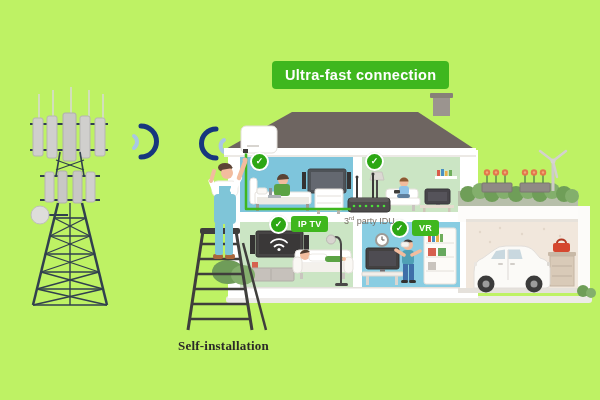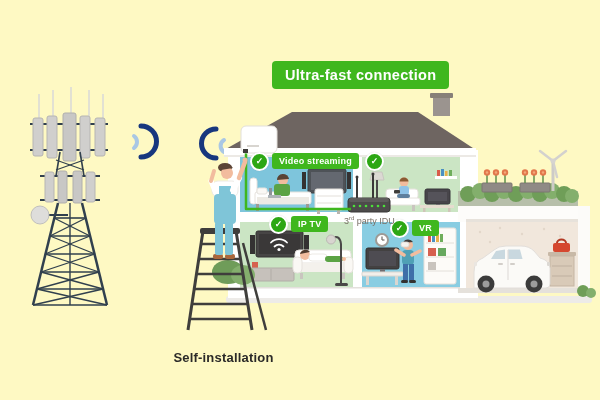--- a/index.html
+++ b/index.html
@@ -1,16 +1,16 @@
 <!DOCTYPE html>
 <html><head>
 <meta charset="utf-8">
 <style>
   html,body{margin:0;padding:0;background:#fff;}
-  .canvas{position:relative;width:600px;height:400px;background:#fef9c3;overflow:hidden;
+  .canvas{position:relative;width:600px;height:400px;background:#bef264;overflow:hidden;
           font-family:"Liberation Sans",sans-serif;}
   .canvas svg.scene{position:absolute;left:0;top:0;}
   .overlay{position:absolute;z-index:30;}
   .banner{background:#3FB71E;color:#fff;font-size:14.5px;font-weight:bold;
           padding:6px 13px;border-radius:4px;letter-spacing:.3px;white-space:nowrap;}
   .badge{display:flex;align-items:center;gap:3px;height:20px;}
   .check{width:15px;height:15px;border-radius:50%;background:#2CA714;border:2.5px solid #fff;
          color:#fff;font-size:9px;font-weight:bold;display:flex;align-items:center;
          justify-content:center;line-height:1;box-shadow:0 0 1px rgba(0,0,0,.15);}
   .pill{background:#3FB71E;color:#fff;font-size:9px;font-weight:bold;padding:3px 7px;
@@ -395,36 +395,35 @@
     <ellipse cx="225" cy="167.5" rx="7" ry="4.5" fill="#5C4436"></ellipse>
     <circle cx="227" cy="173" r="6" fill="#F2BC9E"></circle>
     <path d="M221,170 a6.5,6 0 0 1 12,-2 l-12,2 z" fill="#5C4436"></path>
   </g>
 </svg>
 
 <div class="overlay banner" style="left:272px;top:61px;">Ultra-fast connection</div>
 
 <div class="overlay badge" style="left:250px;top:151px;">
   <span class="check">✓</span>
-  <span class="pill">Video streaming</span>
 </div>
 
 <div class="overlay badge" style="left:365px;top:151px;">
   <span class="check">✓</span>
 </div>
 
 <div class="overlay badge" style="left:269px;top:214px;">
   <span class="check">✓</span>
   <span class="pill">IP TV</span>
 </div>
 
 <div class="overlay badge" style="left:390px;top:218px;">
   <span class="check">✓</span>
   <span class="pill">VR</span>
 </div>
 
 <div class="overlay idu" style="left:344px;top:215px;">
   <span>3</span><sup>rd</sup><span> party IDU</span>
 </div>
 
-<div class="overlay caption" style="left:156px;top:350px;">Self-installation</div>
+<div class="overlay caption" style="left:156px;top:338px;font-family:Liberation Serif, serif;">Self-installation</div>
 
 </div>
 
 </body></html>

